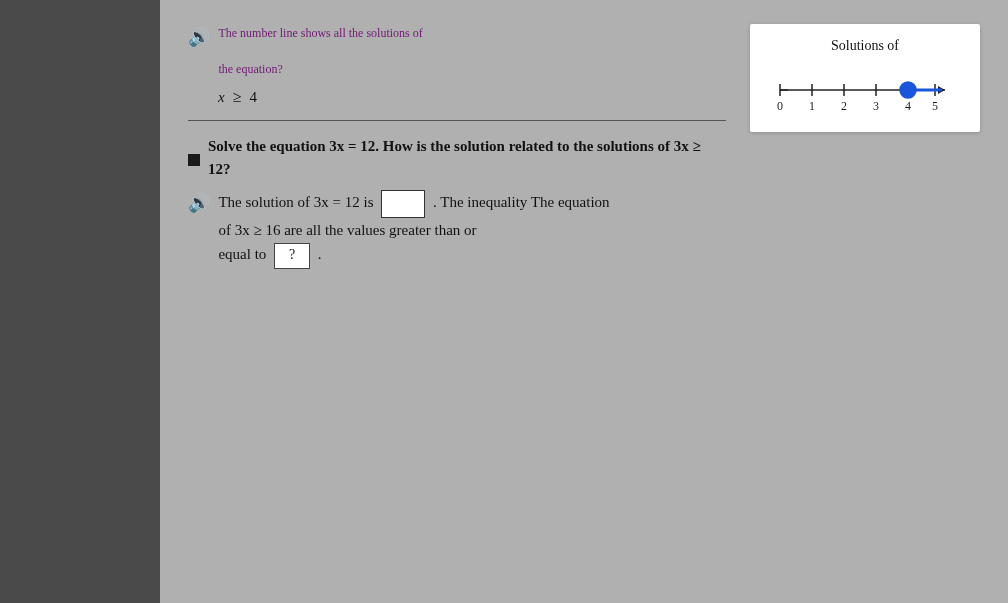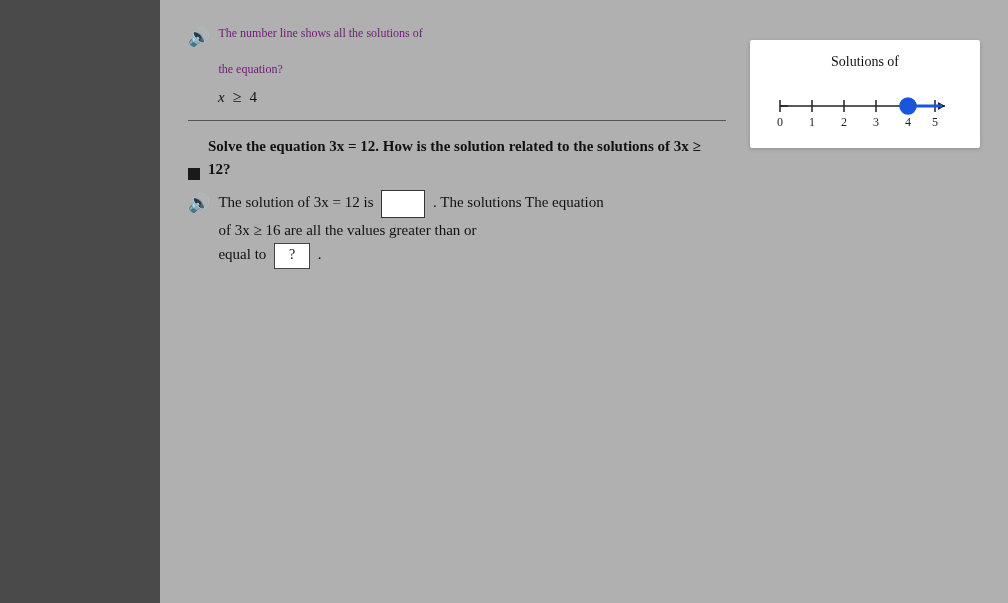--- a/index.html
+++ b/index.html
@@ -90,21 +90,21 @@
       border-top: 1.5px solid #555;
       margin: 14px 0;
     }
 
     .question2-block {
       margin-top: 4px;
     }
 
     .question2-header {
       display: flex;
-      align-items: flex-end;
+      align-items: center;
       gap: 8px;
       margin-bottom: 10px;
     }
 
     .square-icon {
       width: 12px;
       height: 12px;
       background: #1a1a1a;
       flex-shrink: 0;
       margin-top: 4px;
@@ -154,21 +154,20 @@
       font-size: 14px;
       color: #111;
       vertical-align: middle;
       margin: 0 4px;
     }
 
     
     .number-line-panel {
       width: 230px;
       flex-shrink: 0;
-      margin-top: 16px;
     }
 
     .number-line-card {
       background: #fff;
       border-radius: 2px;
       padding: 14px 16px 18px 16px;
       box-shadow: 0 1px 4px rgba(0,0,0,0.18);
     }
 
     .number-line-title {
@@ -215,21 +214,21 @@
       <div class="question2-header">
         <div class="square-icon"></div>
         <div class="question2-text">Solve the equation 3x = 12. How is the solution related to the solutions of 3x ≥ 12?</div>
       </div>
 
       <div class="question2-sub">
         <span class="speaker-icon">🔊</span>
         <div class="sentence-text">
           <span>The solution of 3x = 12 is</span>
           <span class="inline-input"></span>
-          <span>. The solutions</span>
+          <span>. The inequality</span>
           <span> The equation</span>
           <br>
           <span>of 3x ≥ 16 are all the values greater than or</span>
           <br>
           <span>equal to</span>
           <span class="answer-box">?</span>
           <span>.</span>
         </div>
       </div>
     </div>

